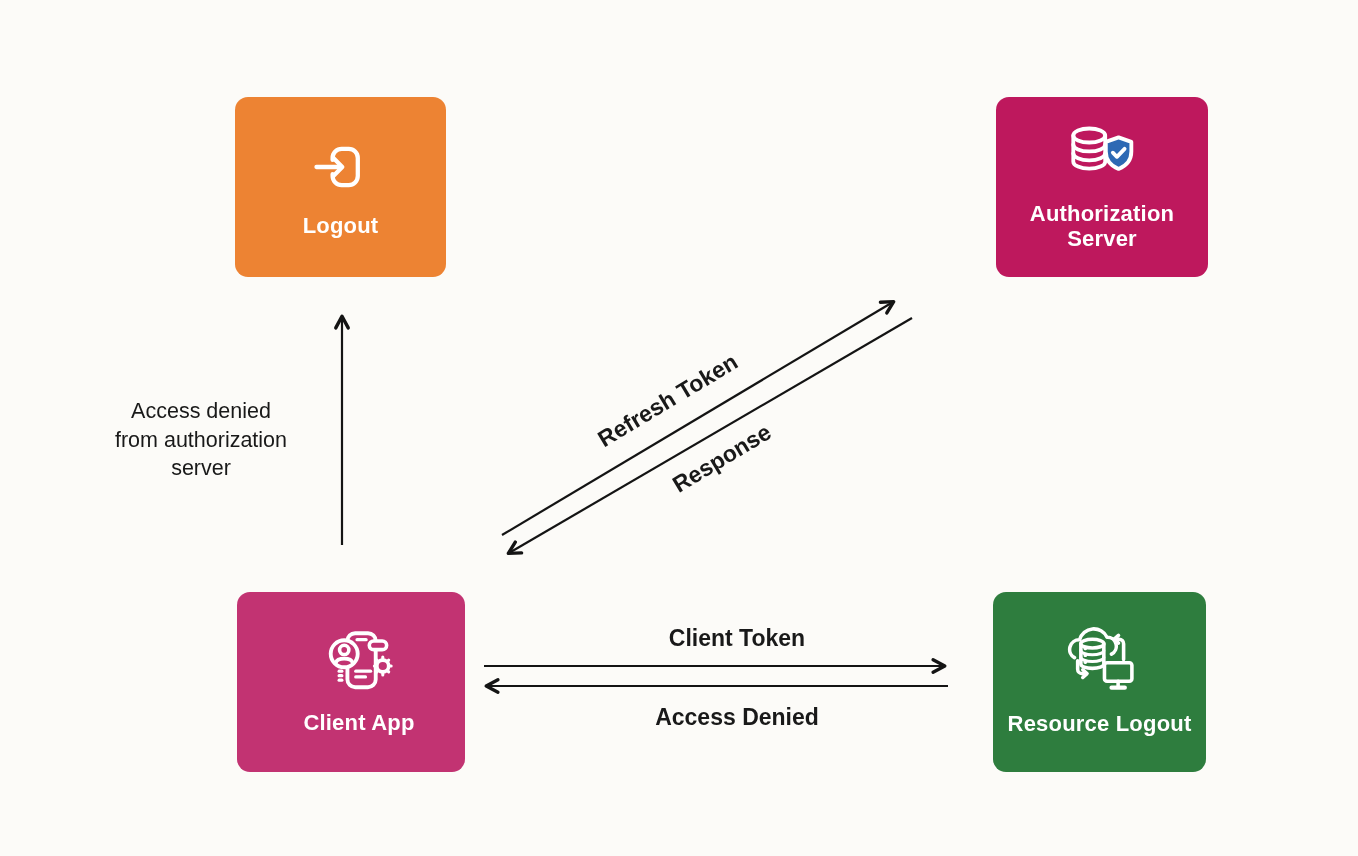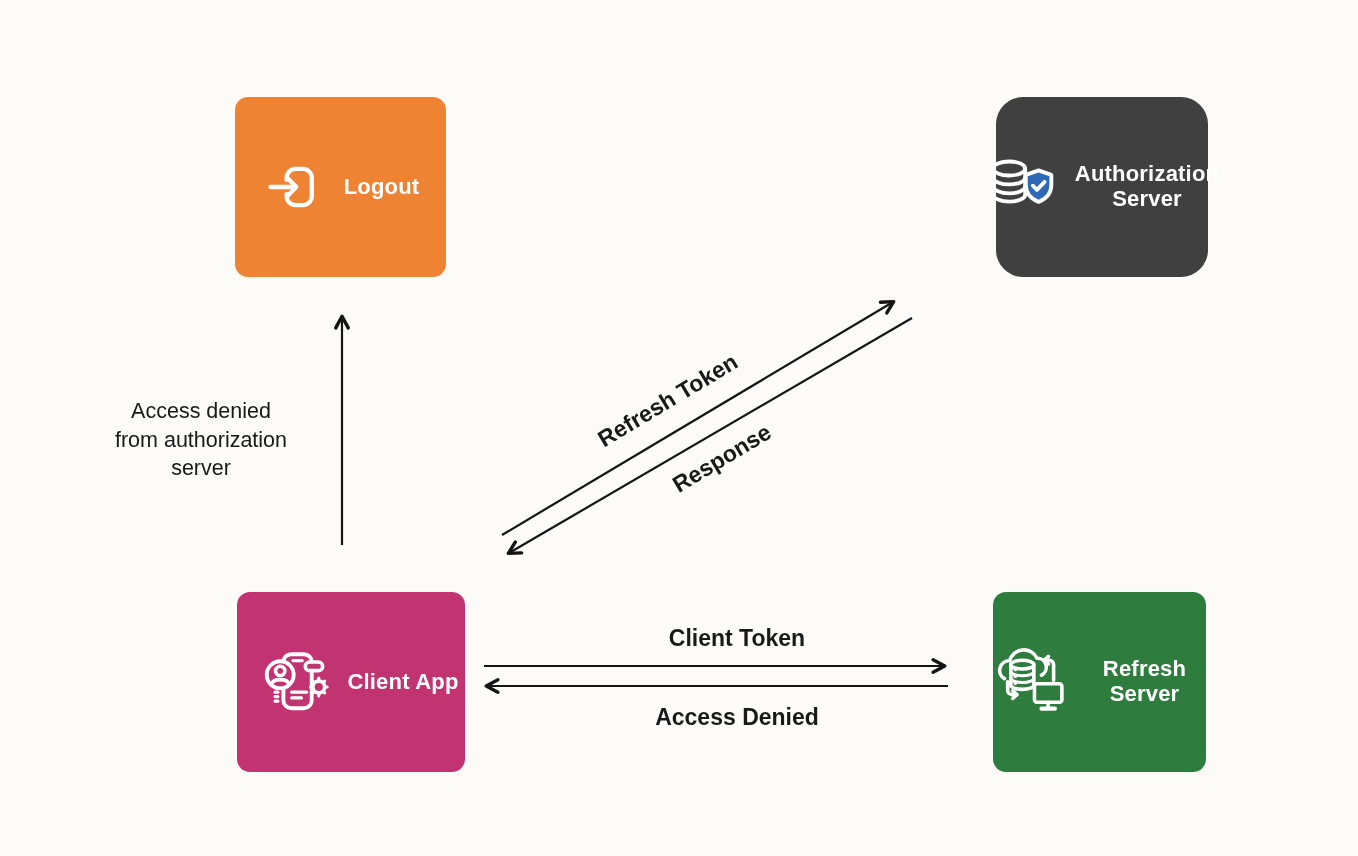--- a/index.html
+++ b/index.html
@@ -5,21 +5,21 @@
   html,body{margin:0;padding:0;}
   .canvas{
     position:relative;
     width:1358px;height:856px;
     background:#FCFBF8;
     font-family:"Liberation Sans", sans-serif;
     overflow:hidden;
   }
   .node{
     position:absolute;
-    display:flex;flex-direction:row;
+    display:flex;flex-direction:column;
     align-items:center;justify-content:center;
     gap:16px;
     border-radius:13px;
     color:#ffffff;
   }
   .node-icon{display:block;line-height:0;}
   .node-label{
     font-size:22px;font-weight:700;
     text-align:center;line-height:1.12;
     letter-spacing:.2px;
@@ -82,21 +82,21 @@
     <span class="node-icon">
       <svg width="66" height="62" viewBox="0 0 48 48">
         <path class="st" stroke-width="3.3" d="M17.5 18.5 v-1.5 a7 7 0 0 1 7 -7 h5.5 a7 7 0 0 1 7 7 v14 a7 7 0 0 1 -7 7 h-5.5 a7 7 0 0 1 -7 -7 v-1.5"></path>
         <path class="st" stroke-width="3.3" d="M5 24 h19"></path>
         <path class="st" stroke-width="3.3" d="M18.5 17.5 L25 24 L18.5 30.5"></path>
       </svg>
     </span>
     <div class="node-label">Logout</div>
   </div>
 
-  <div class="node node--auth" style="background-color: #404040; border-radius: 27px; --node-color: #2D69B4;">
+  <div class="node node--auth" style="background-color: #be185d; --node-color: #2D69B4;">
     <span class="node-icon">
       <svg width="74" height="64" viewBox="0 0 58 50">
         <path class="st" stroke-width="3" d="M6.5 17.5 a12.5 5.5 0 0 0 25 0"></path>
         <path class="st" stroke-width="3" d="M6.5 24.5 a12.5 5.5 0 0 0 25 0"></path>
         <path class="st" stroke-width="3" d="M6.5 10.5 V31 a12.5 5.5 0 0 0 25 0 V10.5"></path>
         <ellipse class="st" stroke-width="3" cx="19" cy="10.5" rx="12.5" ry="5.5"></ellipse>
         <path class="fl st" stroke-width="3" d="M42 12 l10 3.5 v7.5 c0 7 -4.5 11.5 -10 13.7 c-5.5 -2.2 -10 -6.7 -10 -13.7 v-7.5 z"></path>
         <path class="st" stroke-width="3" d="M37.5 24 l3.2 3.2 6 -6.2"></path>
       </svg>
     </span>
@@ -150,16 +150,16 @@
           </g>
         <path class="st" stroke-width="2.8" d="M47.5 25.5 v-12.5 a3.5 3.5 0 0 0 -3.5 -3.5 h-3.5"></path>
         <path class="st" stroke-width="2.8" d="M43.5 6.5 l-3.3 3 3.3 3"></path>
         <path class="st" stroke-width="2.8" d="M11.5 26.5 v6.5 a3.5 3.5 0 0 0 3.5 3.5 h3.5"></path>
         <path class="st" stroke-width="2.8" d="M15.5 33.5 l3.3 3 -3.3 3"></path>
         <rect class="fl st" stroke-width="2.8" x="32.5" y="28" width="21.5" height="14.5" rx="2"></rect>
         <path class="st" stroke-width="2.8" d="M43.2 42.5 v3.5"></path>
         <path class="st" stroke-width="3.2" d="M38 47.5 h10.5"></path>
       </svg>
     </span>
-    <div class="node-label">Refresh Server</div>
+    <div class="node-label">Resource Logout</div>
   </div>
 
 </div>
 
 </body></html>

